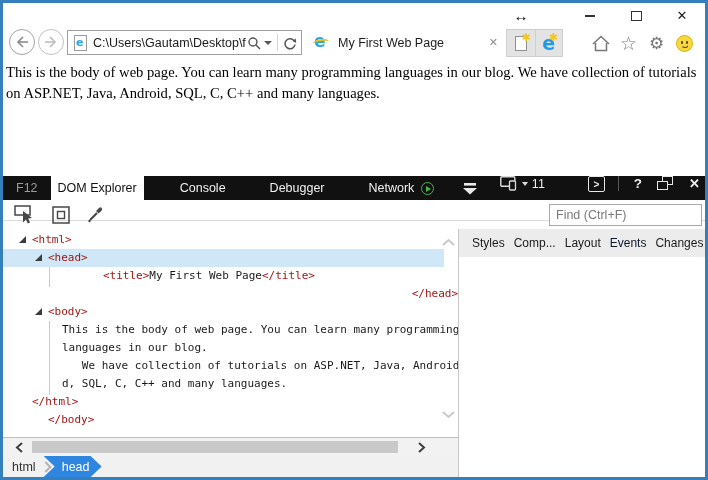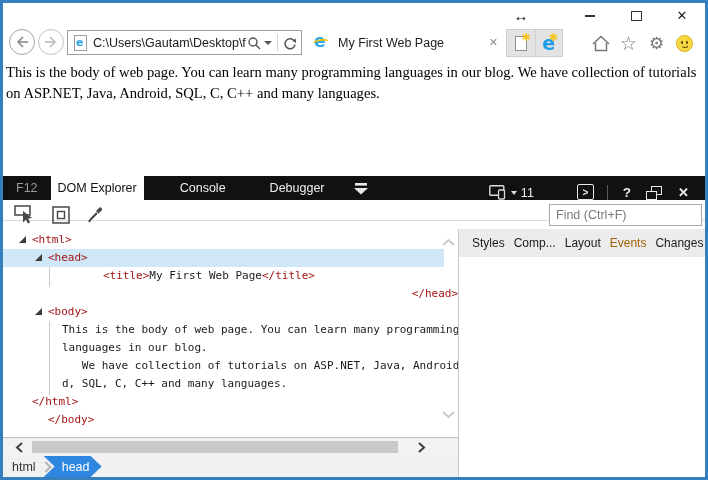--- a/index.html
+++ b/index.html
@@ -77,21 +77,21 @@
       display:flex;align-items:stretch;color:#f0f0f0;font-size:12.5px;}
   #f12-label{display:flex;align-items:center;padding:0 13px;color:#9a9a9a;}
   #devtools-tabs{display:flex;align-items:stretch;}
   .mtab{display:flex;align-items:center;padding:0 8px;margin-right:28px;white-space:nowrap;}
   .mtab.active{background:#fff;color:#111;padding:0 7px;margin-right:28px;}
   .play{width:13px;height:13px;border:1.5px solid #43b649;border-radius:50%;margin-left:7px;
       position:relative;flex:none;}
   .play::after{content:"";position:absolute;left:4px;top:3px;width:0;height:0;
       border-top:3.5px solid transparent;border-bottom:3.5px solid transparent;border-left:5px solid #43b649;}
   #morechev{display:flex;align-items:center;margin-left:-8px;}
-  #f12-right{margin-left:auto;display:flex;align-items:flex-end;gap:13px;padding-right:13px;}
+  #f12-right{margin-left:auto;display:flex;align-items:flex-start;gap:13px;padding-right:2px;}
   #docmode{display:flex;align-items:center;gap:4px;}
   #docmode .dd{width:0;height:0;border-left:3.5px solid transparent;border-right:3.5px solid transparent;
       border-top:4px solid #ddd;}
   #docmode-num{color:#eee;font-size:12.5px;}
   #console-launch{width:17px;height:16px;border:1.6px solid #e8e8e8;border-radius:2px;display:flex;
       align-items:center;justify-content:center;font:bold 10px "Liberation Sans",sans-serif;color:#e8e8e8;margin-left:30px;}
   .vsep{width:1px;height:15px;background:#5a5a5a;}
   #help-btn{font-weight:bold;font-size:13.5px;color:#eee;padding:0 2px;}
   #undock-btn{position:relative;width:16px;height:14px;}
   #undock-btn .r1{position:absolute;right:0;top:0;width:11px;height:9px;border:1.4px solid #e8e8e8;}
@@ -118,21 +118,21 @@
   .indent-guide{position:absolute;width:1px;background:#c9c9c9;left:46px;}
   #guide-head{top:38px;height:20px;}
   #guide-body{top:92px;height:74px;}
   .vchev{position:absolute;left:438px;}
 
   #pane-divider{position:absolute;left:458px;top:229px;width:1px;height:248px;background:#c8c8c8;}
 
   #right-tabs{position:absolute;left:459px;top:229px;width:246px;height:28px;background:#ececec;
       display:flex;align-items:center;gap:9px;padding-left:13px;font-size:12px;color:#1b1b1b;}
   .rtab{white-space:nowrap;}
-  .rtab.active{color:#a16207;}
+  .rtab.active{color:#0f172a;}
   #right-body{position:absolute;left:459px;top:257px;width:246px;height:220px;background:#fff;}
 
   
   #hscroll{position:absolute;left:3px;top:437px;width:455px;height:19px;background:#f2f2f2;
       border-top:1px solid #bdbdbd;}
   #hthumb{position:absolute;left:29px;top:3px;width:366px;height:12px;background:#c9c9c9;}
   .harrow{position:absolute;top:2px;width:16px;height:14px;display:flex;align-items:center;justify-content:center;}
   #harrow-l{left:8px;} #harrow-r{left:410px;}
 
   
@@ -258,20 +258,24 @@
     <span id="f12-label">F12</span>
     <div id="devtools-tabs">
         <div class="mtab active">
           <span>DOM Explorer</span>
         </div>
         <div class="mtab">
           <span>Console</span>
         </div>
         <div class="mtab">
           <span>Debugger</span>
+        </div>
+        <div class="mtab">
+          <span>Network</span>
+          <span class="play"></span>
         </div>
       </div>
     <span id="morechev">
       <svg width="16" height="13" viewBox="0 0 16 13">
           <rect x="2" y="1" width="12" height="2.6" fill="#e8e8e8"></rect>
           <polygon points="1,6 15,6 8,12.5" fill="#e8e8e8"></polygon>
         </svg>
     </span>
     <div id="f12-right">
       <span id="docmode">

